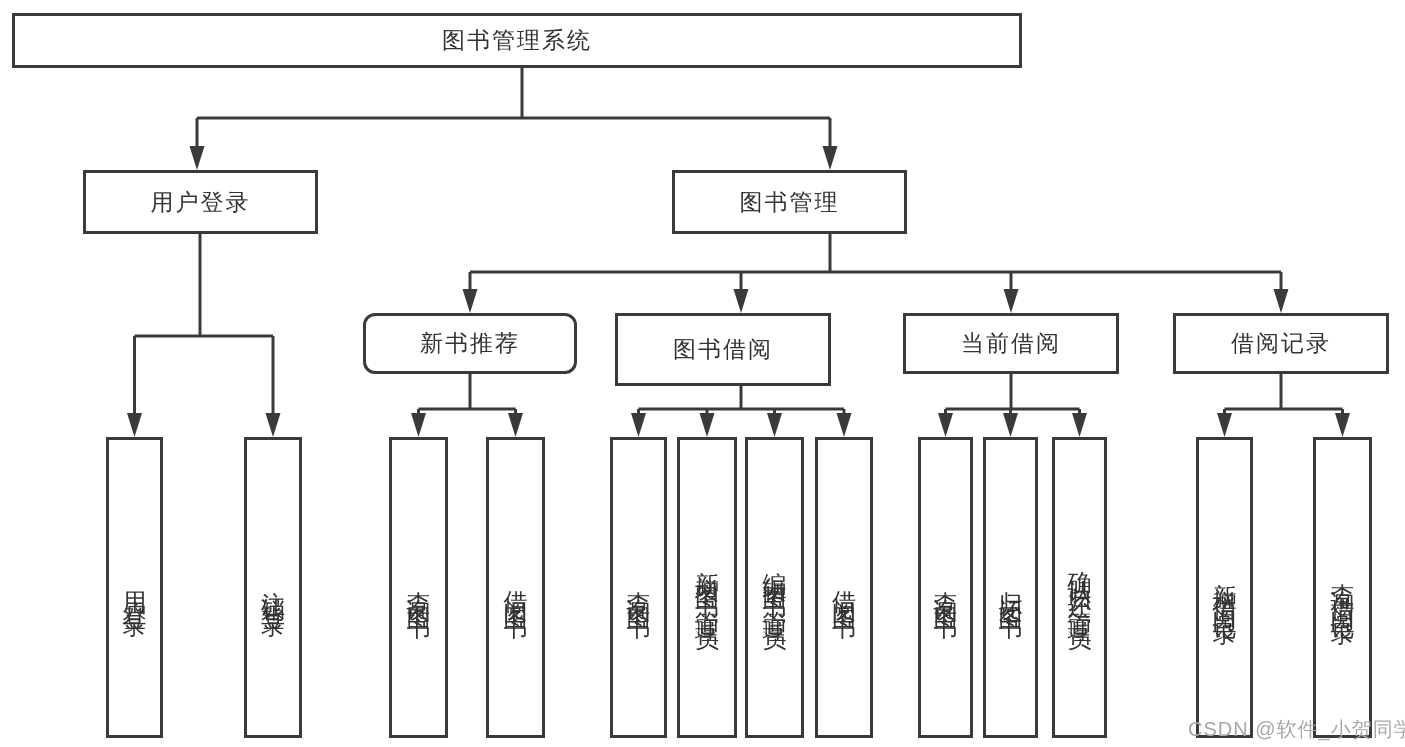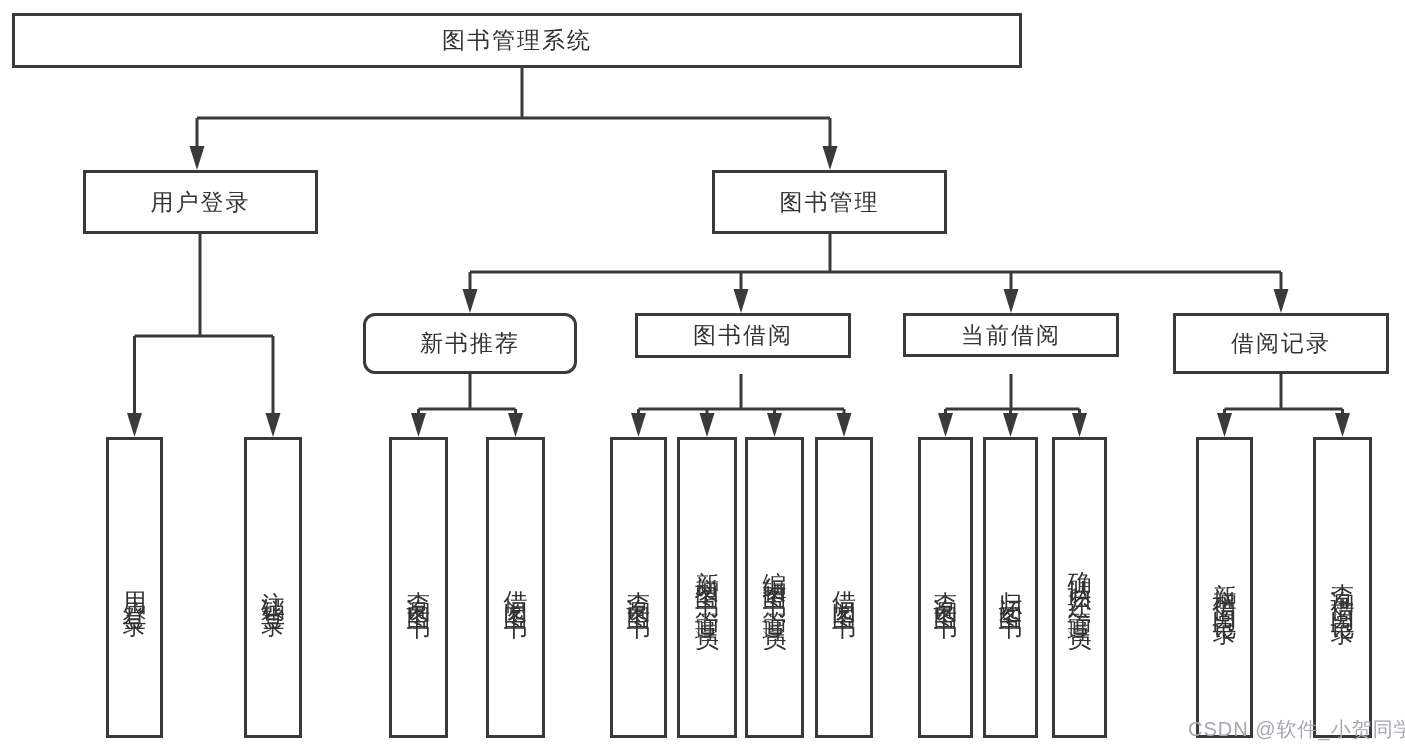--- a/index.html
+++ b/index.html
@@ -27,25 +27,25 @@
   .node.v .vtext{
     writing-mode:vertical-rl;
     letter-spacing:8px;
     line-height:1;
     color:#333333;
   }
   
   .n-root{left:12px;top:13px;width:1010px;height:55px;}
   
   .n-user-login{left:83px;top:170px;width:235px;height:64px;}
-  .n-book-mgmt{left:712px;top:170px;width:235px;height:64px;}
+  .n-book-mgmt{left:672px;top:170px;width:235px;height:64px;}
   
   .n-new-rec{left:363px;top:313px;width:214px;height:61px;border-radius:12px;}
-  .n-book-borrow{left:635px;top:313px;width:216px;height:45px;}
-  .n-cur-borrow{left:903px;top:313px;width:216px;height:44px;}
+  .n-book-borrow{left:615px;top:313px;width:216px;height:73px;}
+  .n-cur-borrow{left:903px;top:313px;width:216px;height:61px;}
   .n-borrow-rec{left:1173px;top:313px;width:216px;height:61px;}
   
   .leaf{top:437px;height:301px;}
   .l0{left:106px;width:57px;}
   .l1{left:244px;width:58px;}
   .l2{left:389px;width:59px;}
   .l3{left:486px;width:59px;}
   .l4{left:610px;width:57px;}
   .l5{left:677px;width:60px;}
   .l6{left:745px;width:59px;}

